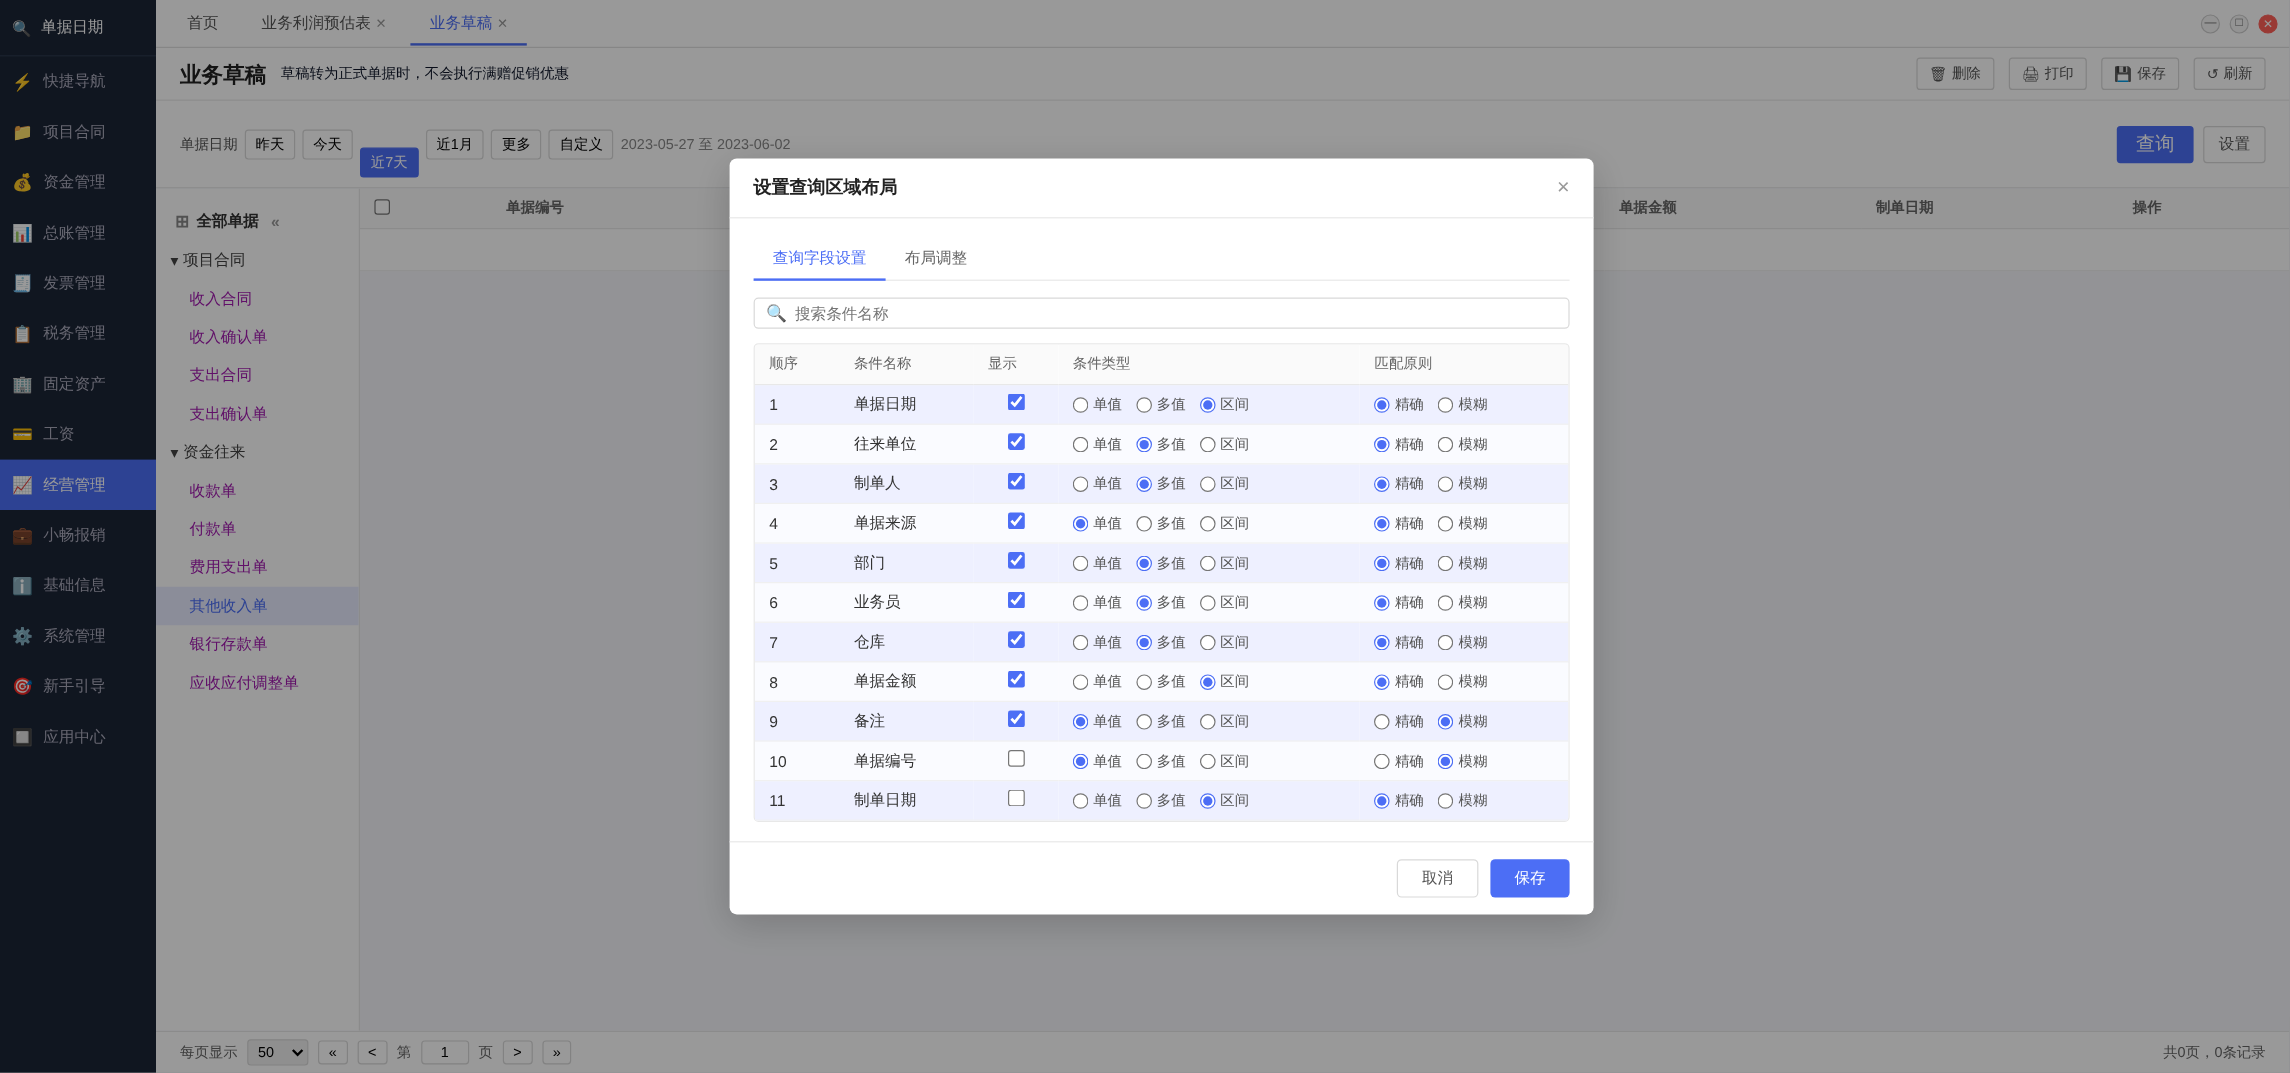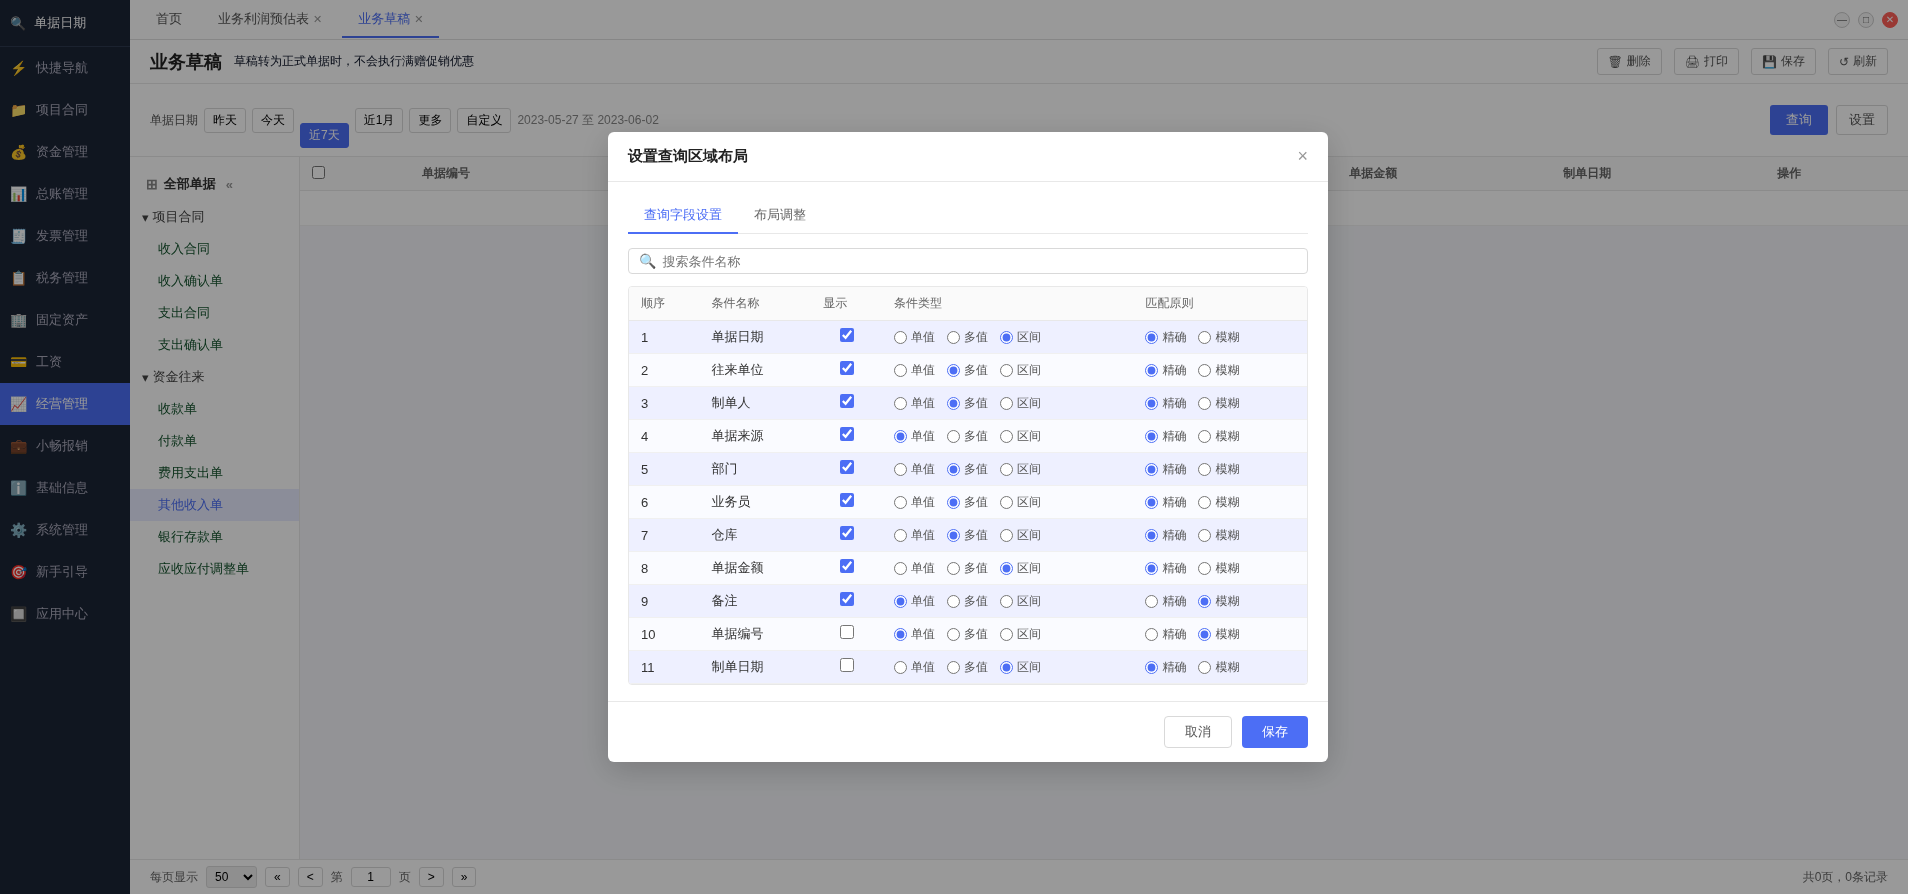--- a/index.html
+++ b/index.html
@@ -30,30 +30,30 @@
     .header-actions { margin-left: auto; display: flex; gap: 12px; align-items: center; }
     .header-btn { display: flex; align-items: center; gap: 4px; padding: 4px 10px; font-size: 12px; color: #555; cursor: pointer; border: 1px solid #d9d9d9; border-radius: 3px; background: #fff; }
 
     
     .toolbar { background: #fff; padding: 8px 20px; border-bottom: 1px solid #e8e8e8; display: flex; align-items: center; gap: 10px; }
     .date-filter { display: flex; align-items: center; gap: 6px; font-size: 12px; color: #555; }
     .filter-btn { padding: 3px 8px; border: 1px solid #d9d9d9; border-radius: 3px; cursor: pointer; font-size: 12px; background: #fff; }
     .filter-btn.active { background: #4c6ef5; color: #fff; border-color: #4c6ef5; margin-top: 31px; }
     .date-range { font-size: 12px; color: #888; }
     .toolbar-right { margin-left: auto; display: flex; gap: 8px; }
-    .btn-query { background: #4c6ef5; color: #fff; padding: 5px 16px; border: none; border-radius: 3px; cursor: pointer; font-size: 13px; }
+    .btn-query { background: #4c6ef5; color: #fff; padding: 5px 16px; border: none; border-radius: 3px; cursor: pointer; font-size: 16px; }
     .btn-set { background: #fff; color: #555; padding: 5px 12px; border: 1px solid #d9d9d9; border-radius: 3px; cursor: pointer; font-size: 13px; }
 
     
     .content-area { flex: 1; background: #f5f6fa; padding: 0; overflow: auto; position: relative; }
 
     
     .side-tree { width: 170px; background: #fff; border-right: 1px solid #e8e8e8; height: 100%; padding: 10px 0; overflow-y: auto; flex-shrink: 0; }
     .tree-header { padding: 8px 16px; font-size: 13px; font-weight: 600; color: #333; display: flex; align-items: center; gap: 6px; }
-    .tree-item { padding: 7px 16px 7px 28px; font-size: 13px; color: #14532d; cursor: pointer; }
+    .tree-item { padding: 7px 16px 7px 28px; font-size: 13px; color: #a21caf; cursor: pointer; }
     .tree-item.active { background: #e8ecff; color: #4c6ef5; }
     .tree-category { padding: 7px 12px; font-size: 13px; color: #444; cursor: pointer; display: flex; align-items: center; gap: 4px; font-weight: 500; }
 
     
     .table-area { flex: 1; overflow: auto; }
     .data-table { width: 100%; border-collapse: collapse; background: #fff; }
     .data-table th { padding: 8px 12px; background: #fafafa; border-bottom: 1px solid #e8e8e8; font-size: 12px; color: #666; text-align: left; white-space: nowrap; }
     .data-table td { padding: 8px 12px; border-bottom: 1px solid #f0f0f0; font-size: 13px; color: #333; white-space: nowrap; }
     .no-data { text-align: center; color: #999; padding: 60px; font-size: 14px; }
 

